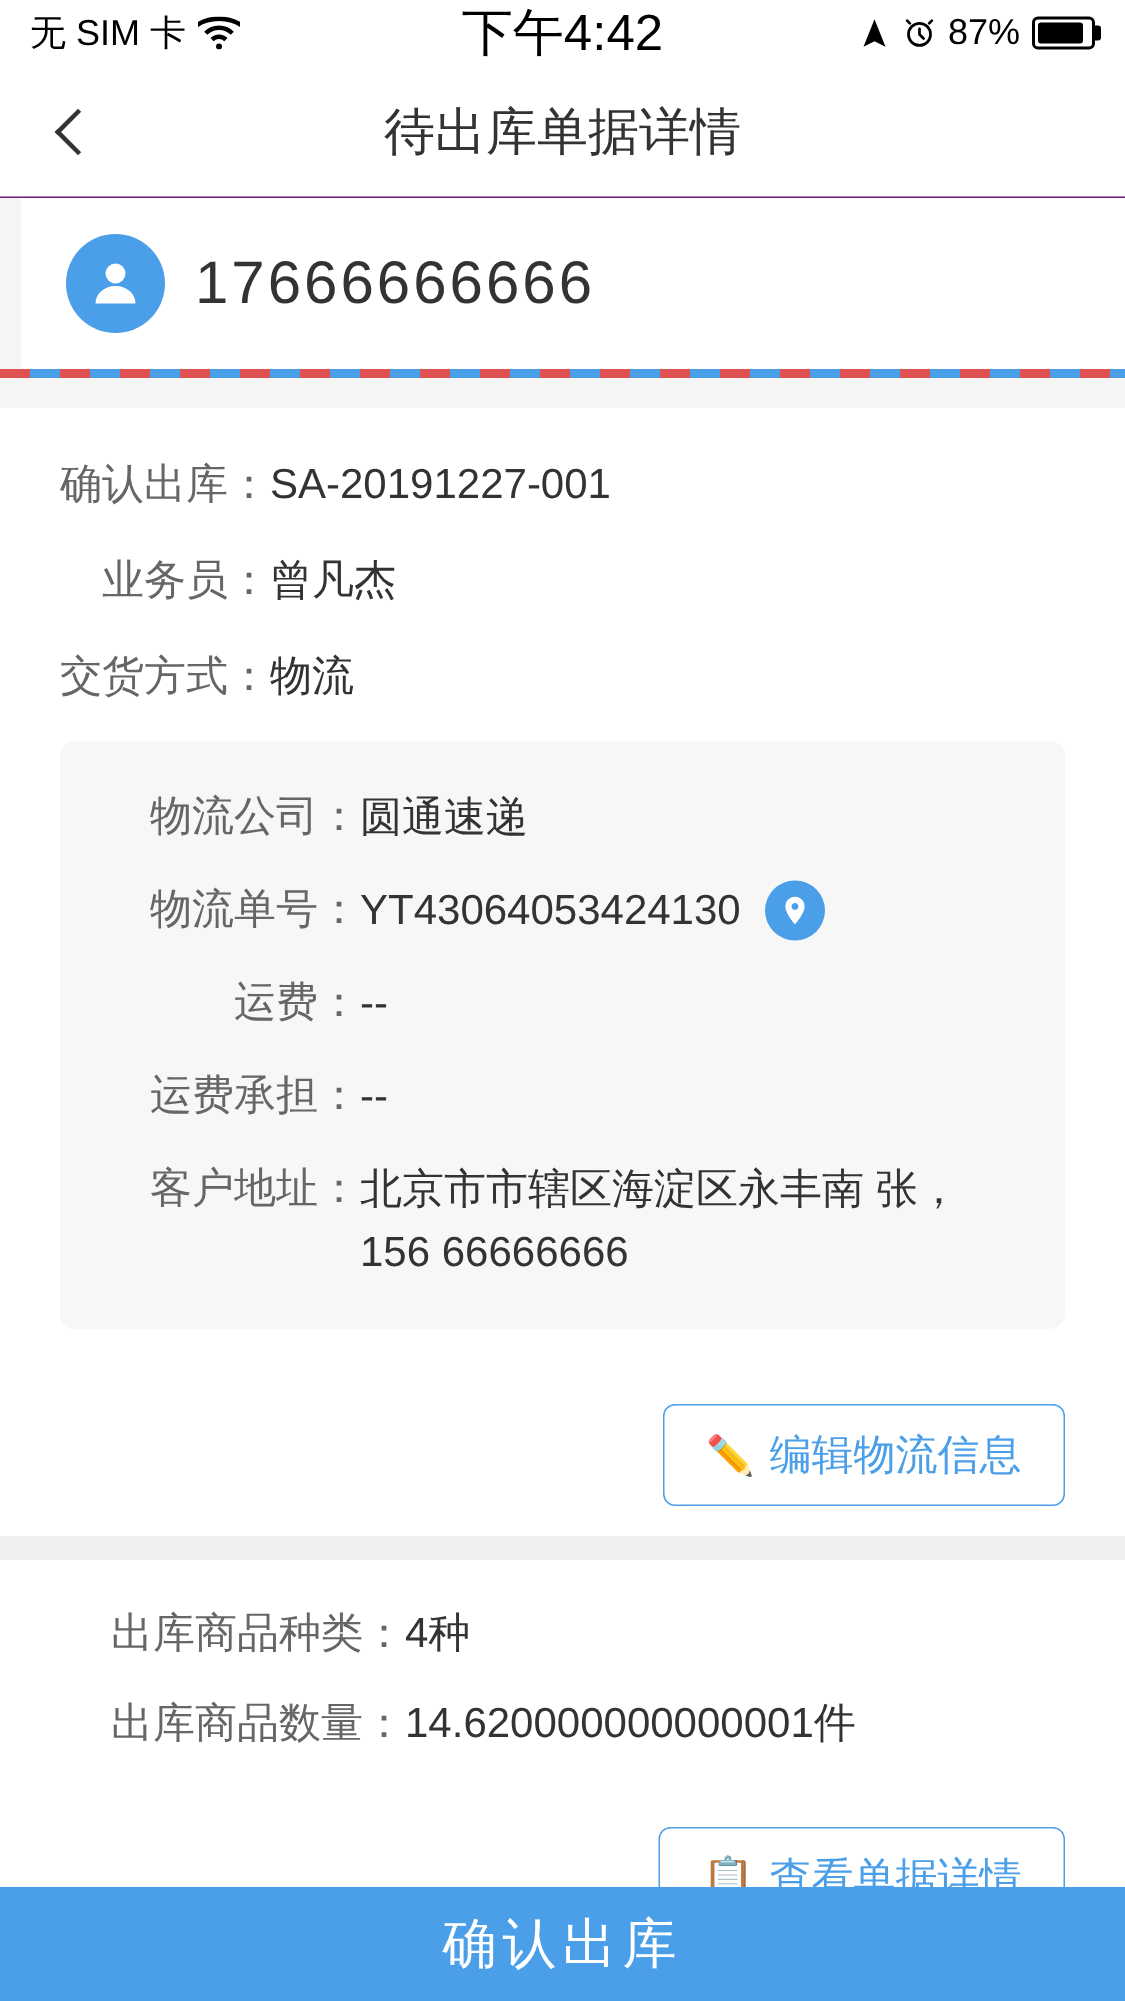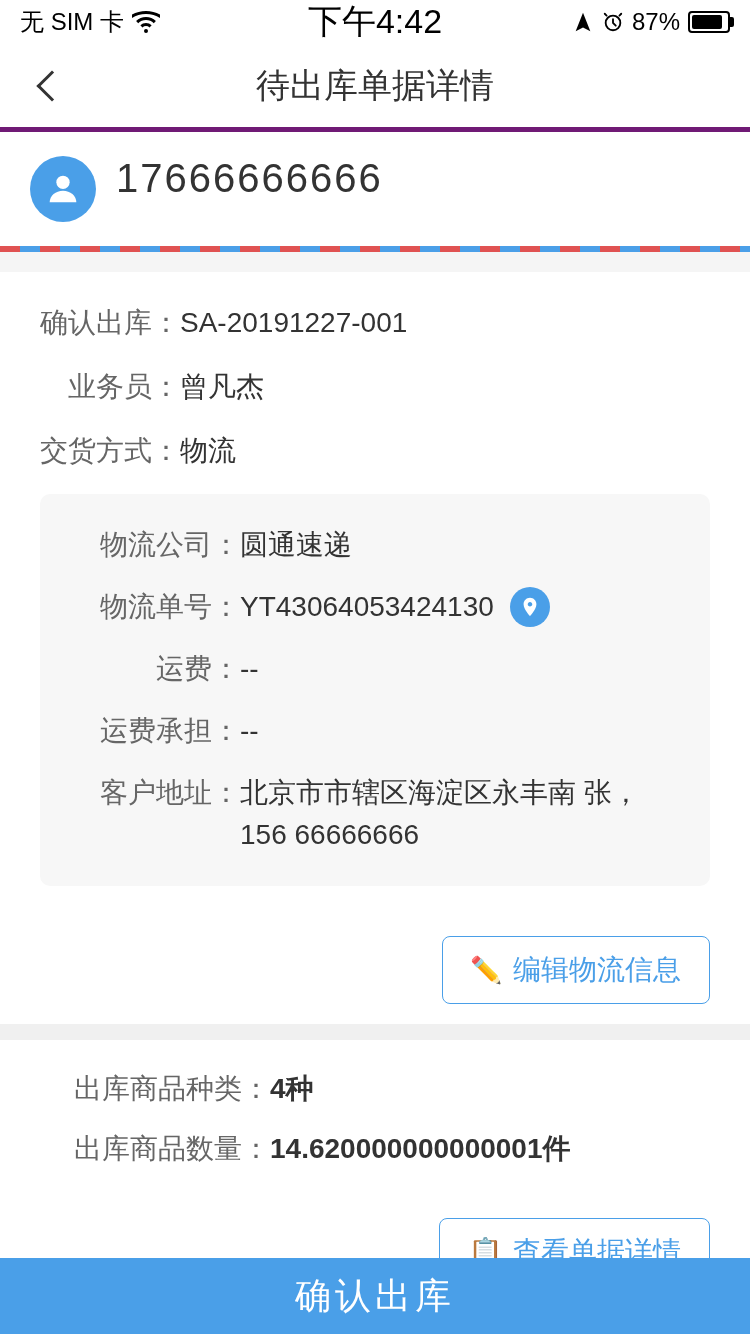--- a/index.html
+++ b/index.html
@@ -73,21 +73,21 @@
     }
 
     
     .nav-bar {
       height: 88px;
       background: #fff;
       display: flex;
       align-items: center;
       padding: 0 30px;
       position: relative;
-      border-bottom: 5px solid #701a75;
+      border-bottom: 1px solid #701a75;
     }
     .back-btn {
       width: 44px;
       height: 44px;
       display: flex;
       align-items: center;
       justify-content: center;
       cursor: pointer;
     }
     .back-arrow {
@@ -117,22 +117,23 @@
         #4a9fe8 40px
       );
       margin: 0;
     }
 
     
     .customer-section {
       background: #fff;
       padding: 24px 30px;
       display: flex;
-      align-items: flex-start;
+      align-items: center;
       gap: 20px;
+      margin-left: 14px;
     }
     .avatar-icon {
       width: 66px;
       height: 66px;
       border-radius: 50%;
       background: #4a9fe8;
       display: flex;
       align-items: center;
       justify-content: center;
       color: #fff;
@@ -271,21 +272,20 @@
       font-size: 28px;
       min-width: 180px;
       text-align: right;
       flex-shrink: 0;
       margin-left: 34px;
     }
     .goods-value {
       color: #333;
       font-size: 28px;
       flex: 1;
-      font-weight: bold;
     }
 
     
     .view-details-section {
       background: #fff;
       padding: 20px 40px;
       display: flex;
       justify-content: flex-end;
     }
     .view-details-btn {

